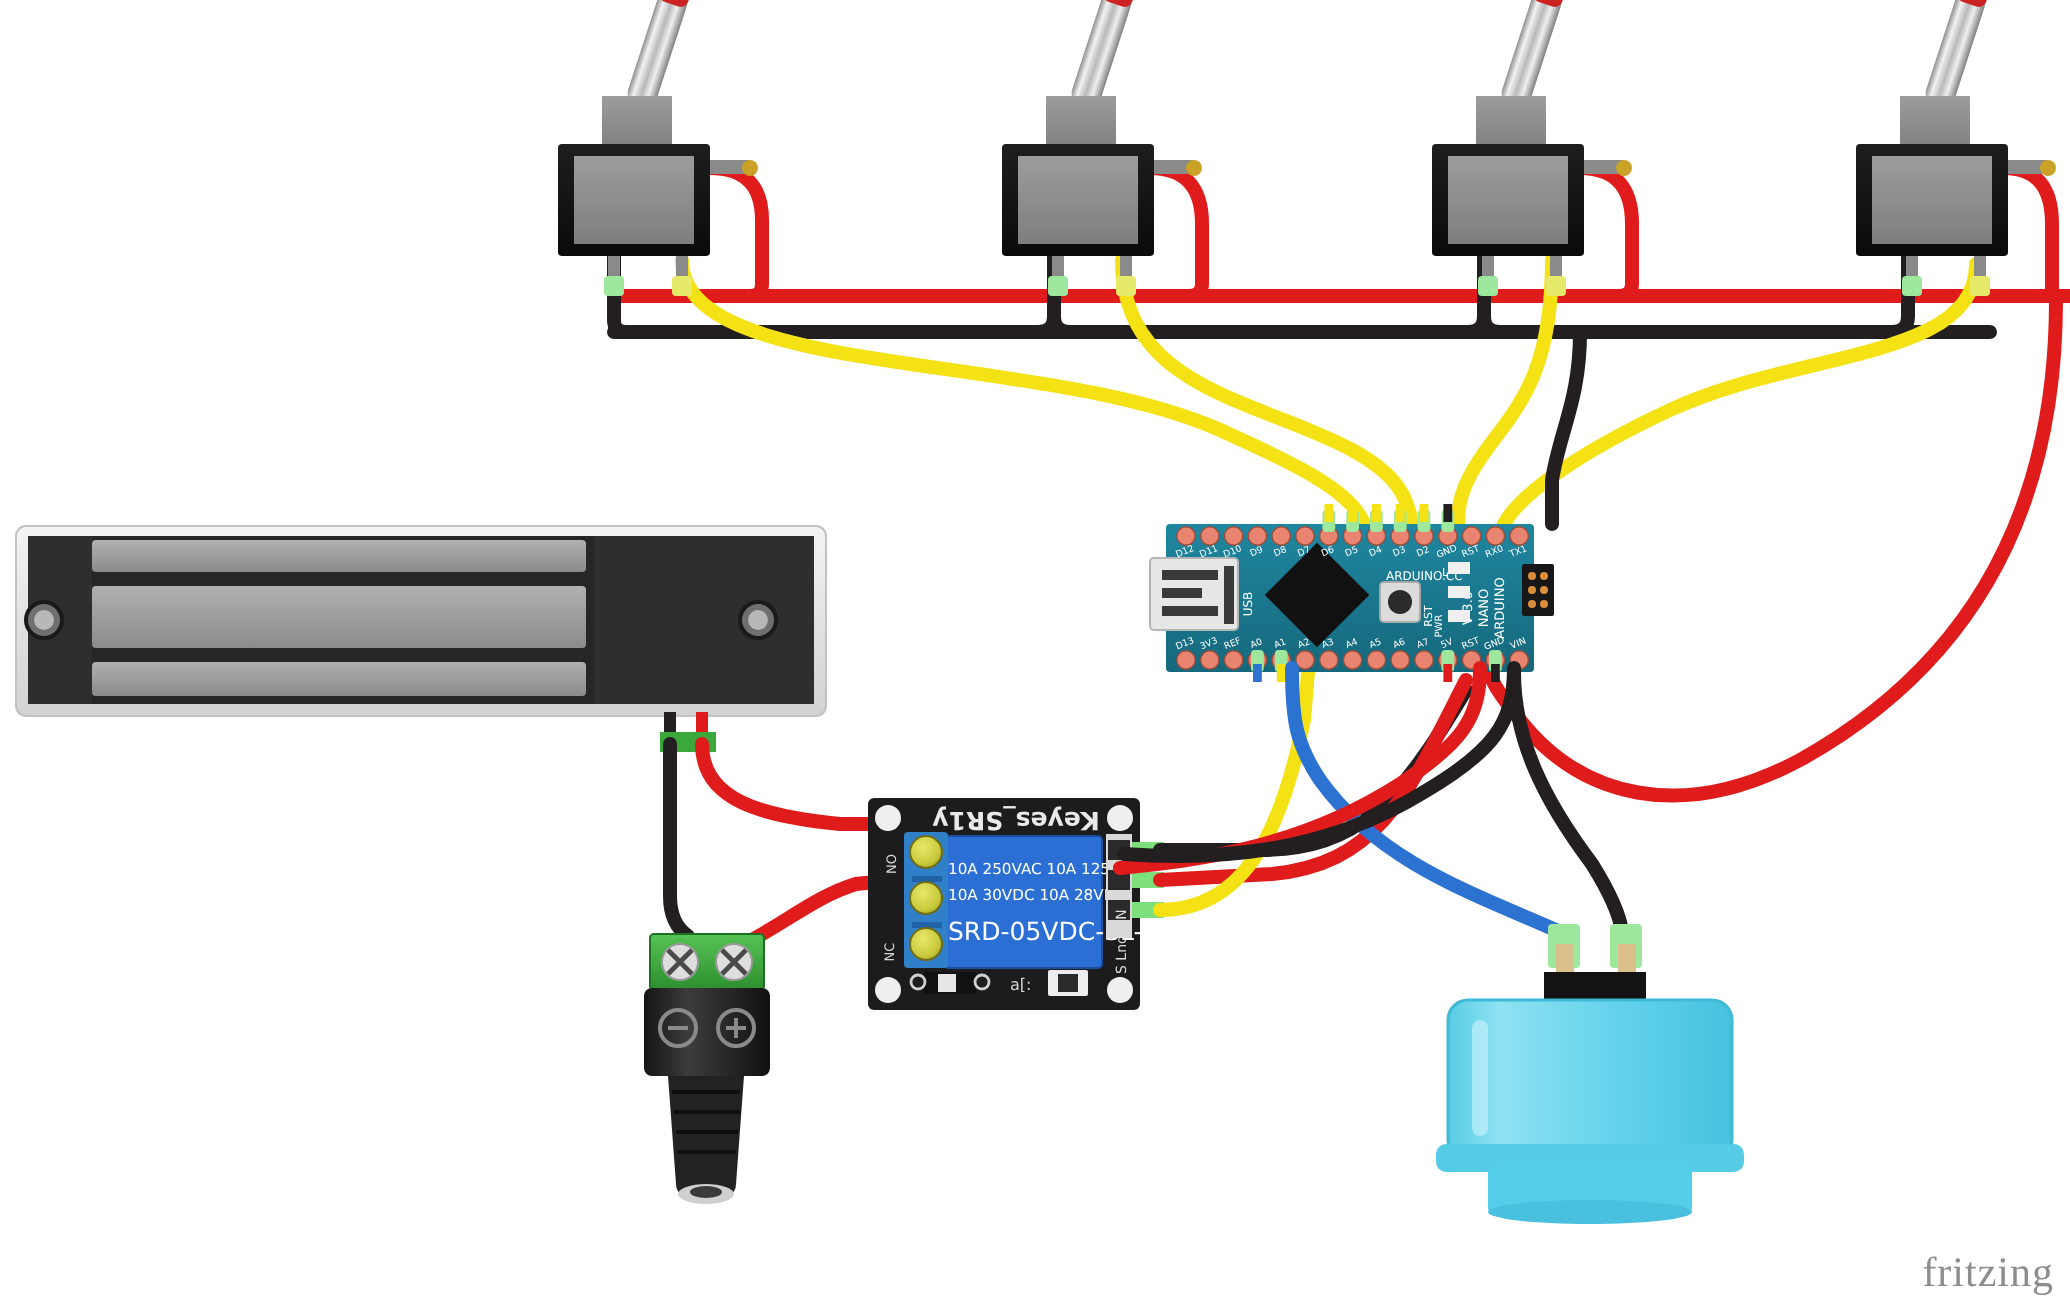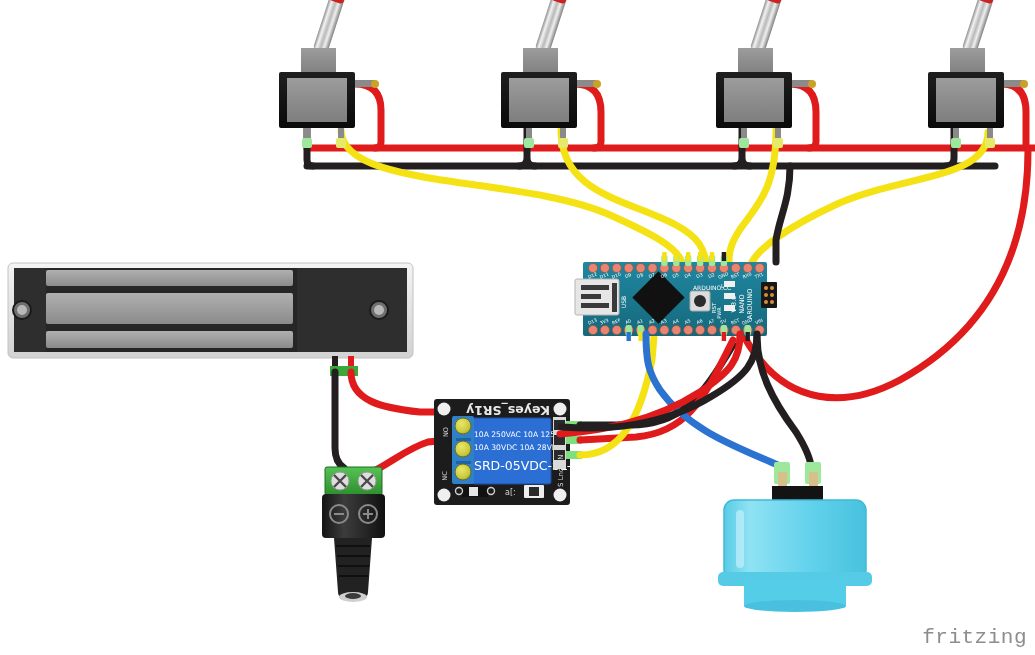--- a/index.html
+++ b/index.html
@@ -22,21 +22,21 @@
     position: absolute;
     left: 0;
     top: 0;
     width: 1035px;
     height: 655px;
   }
   .wm {
     position: absolute;
     right: 8px;
     bottom: 6px;
-    font-family: Liberation Mono, monospace;
+    font-family: Liberation Serif, serif;
     font-size: 21px;
     letter-spacing: 0.5px;
     color: #8d8d8d;
     user-select: none;
   }
 </style>
 </head>
 <body>
 
 <div id="canvas">

